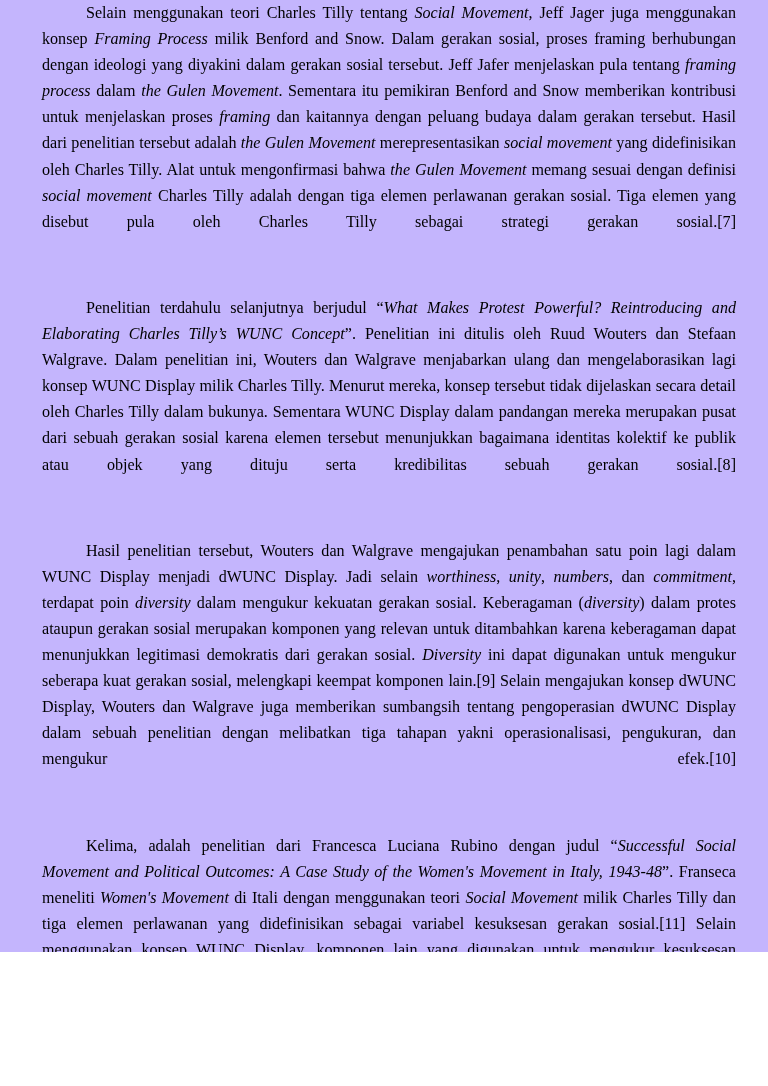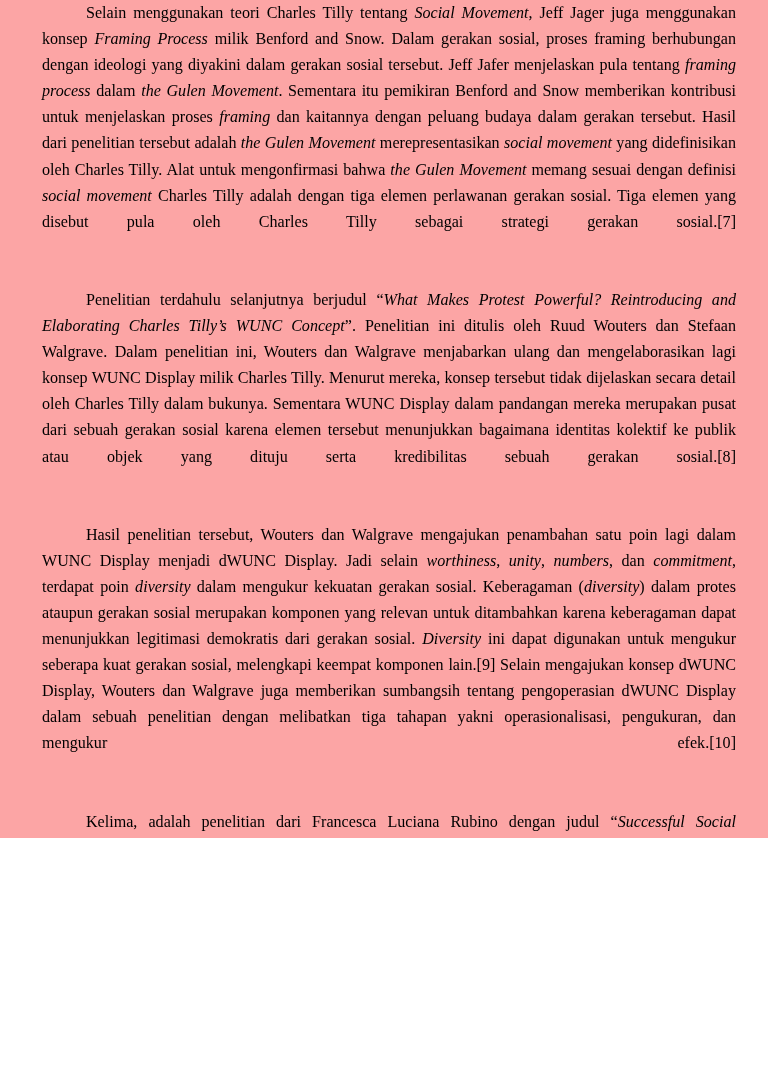--- a/index.html
+++ b/index.html
@@ -9,22 +9,22 @@
     background: #ffffff;
   }
   body {
     font-family: "Liberation Serif", "DejaVu Serif", serif;
     color: #000000;
     -webkit-font-smoothing: antialiased;
   }
   .page {
     position: relative;
     width: 768px;
-    height: 838px;
-    background: #fca5a5;
+    height: 952px;
+    background: #c4b5fd;
     overflow: hidden;
     box-sizing: border-box;
   }
   .text-column {
     position: absolute;
     left: 42px;
     top: 0px;
     width: 694px;
   }
   p.para {
@@ -32,21 +32,21 @@
     padding: 0;
     font-size: 16.1px;
     line-height: 26.1px;
     text-align: justify;
     text-justify: inter-word;
     text-indent: 44px;
     hyphens: none;
     word-spacing: 0px;
   }
   p.para + p.para {
-    margin-top: 26px;
+    margin-top: 34px;
   }
   i, em {
     font-style: italic;
   }
   
   p.para:after {
     content: "";
     display: inline-block;
     width: 100%;
   }

